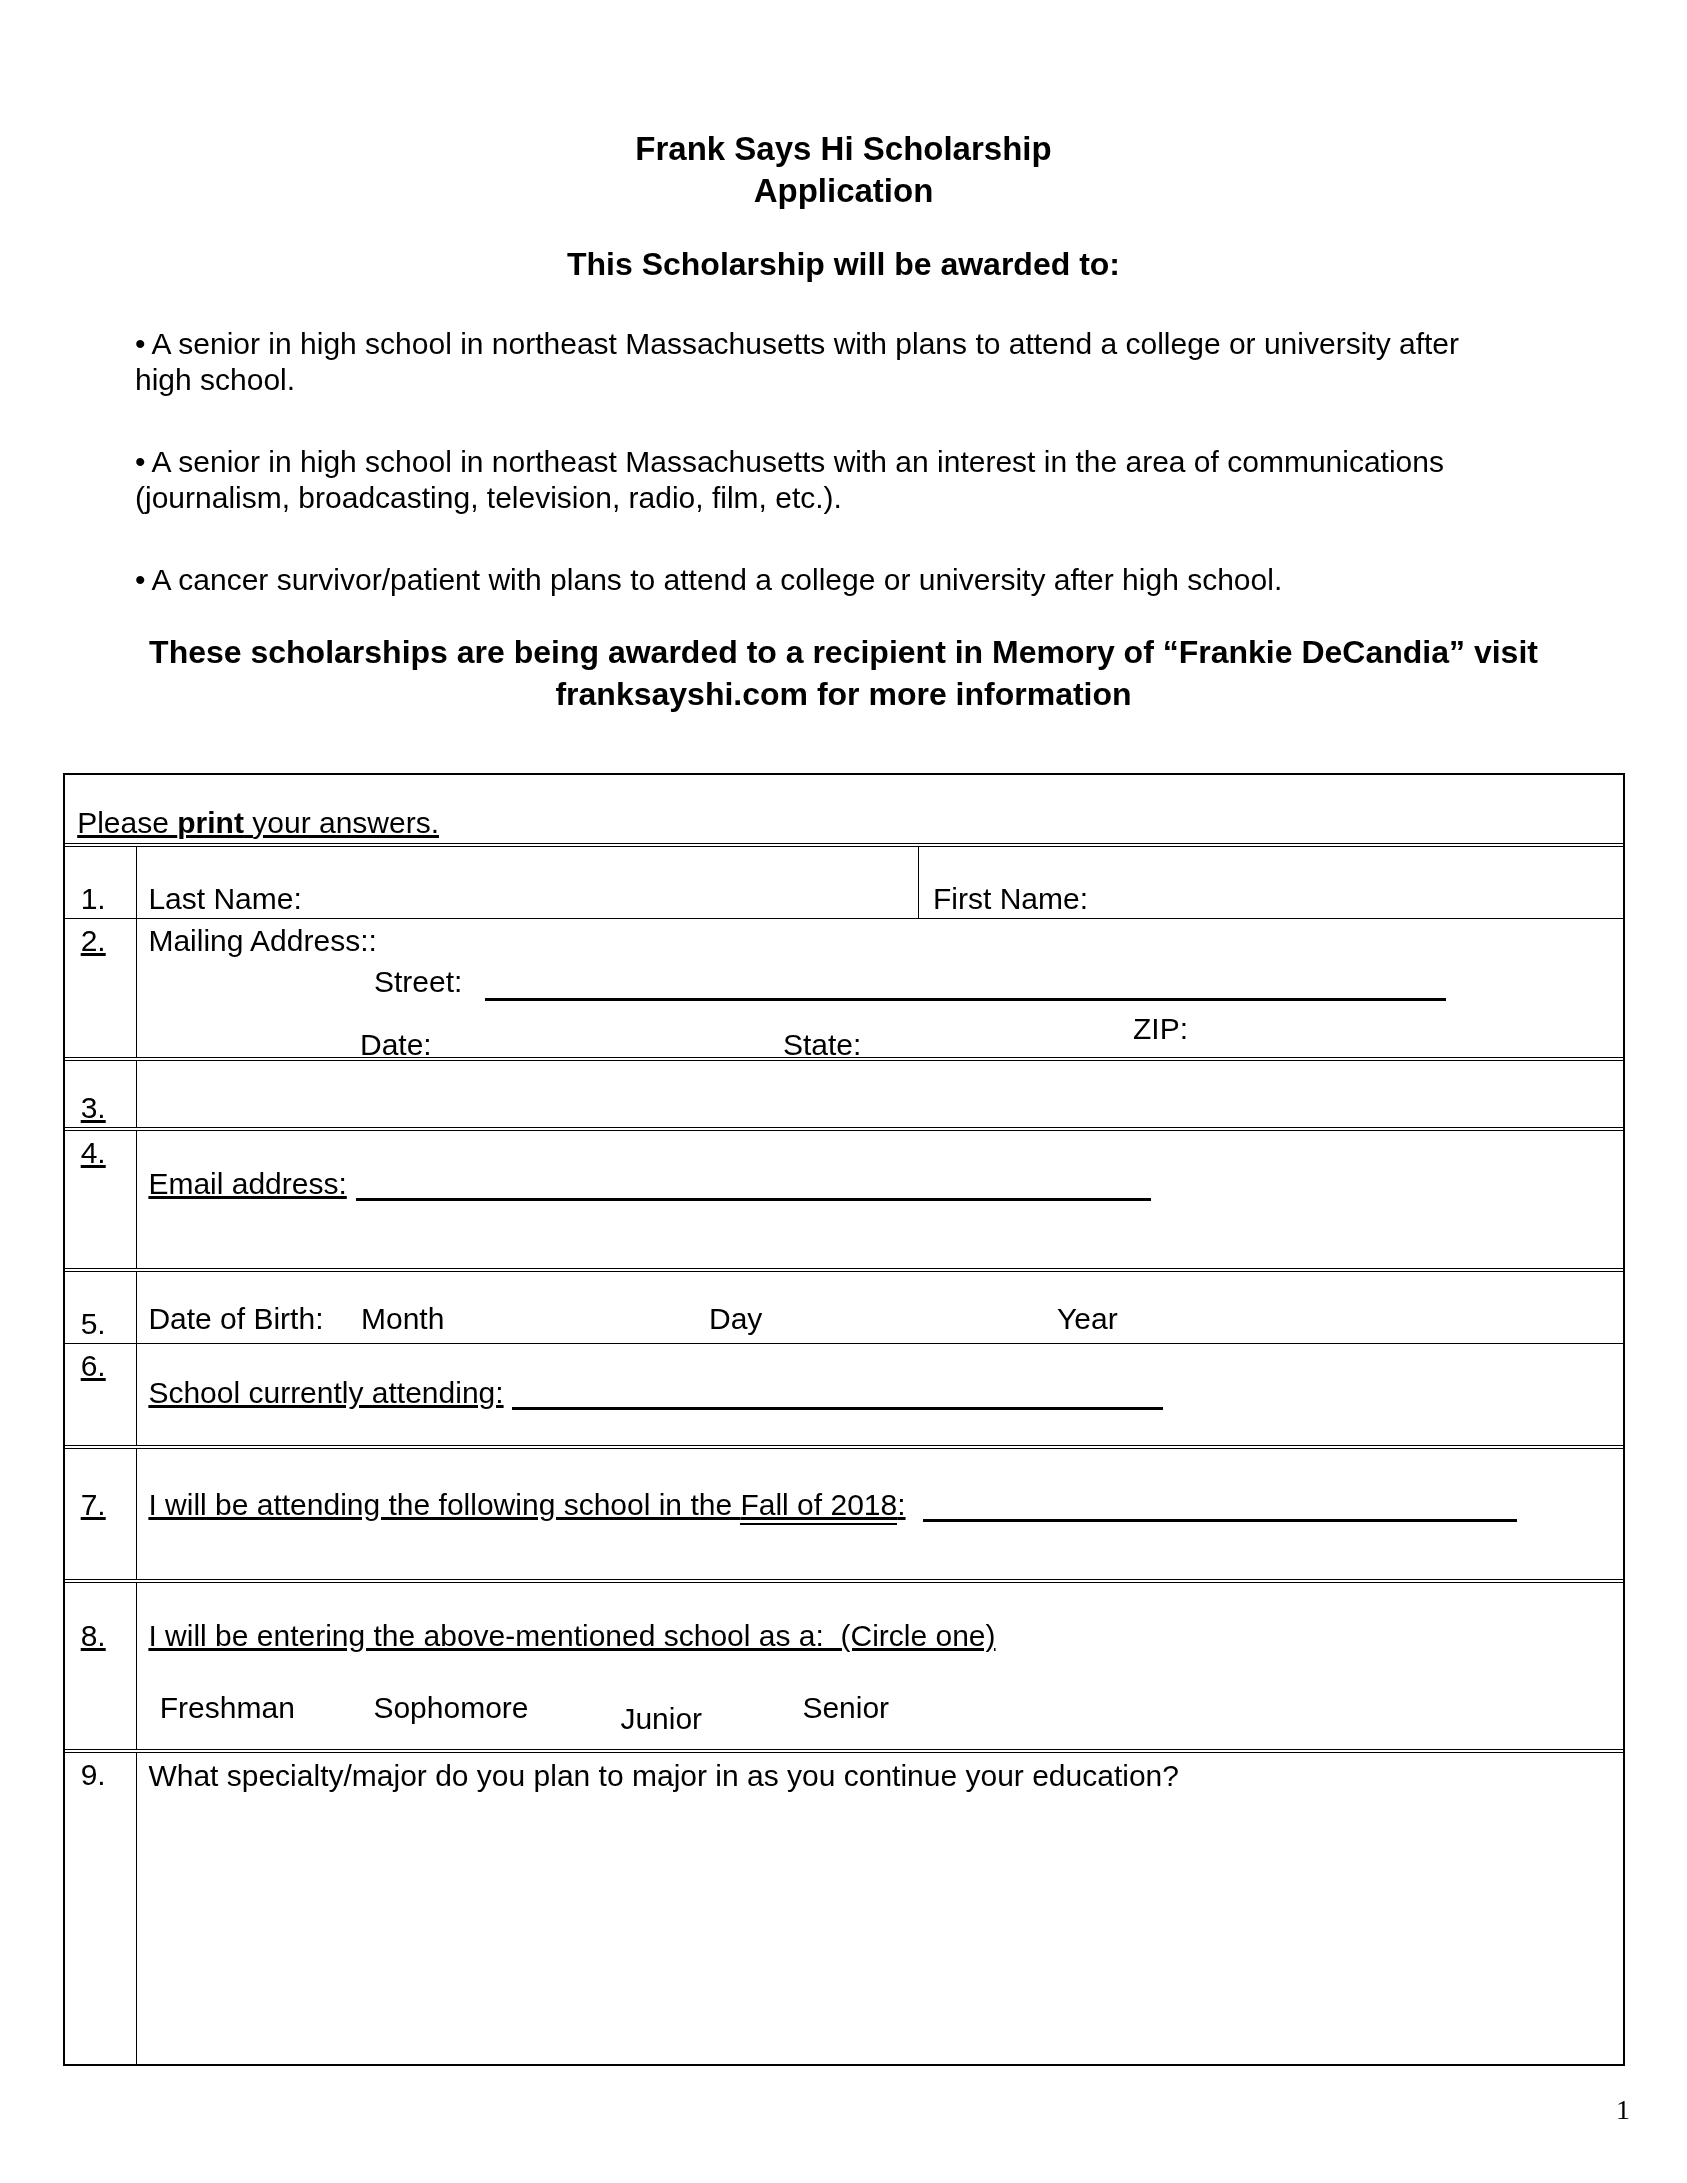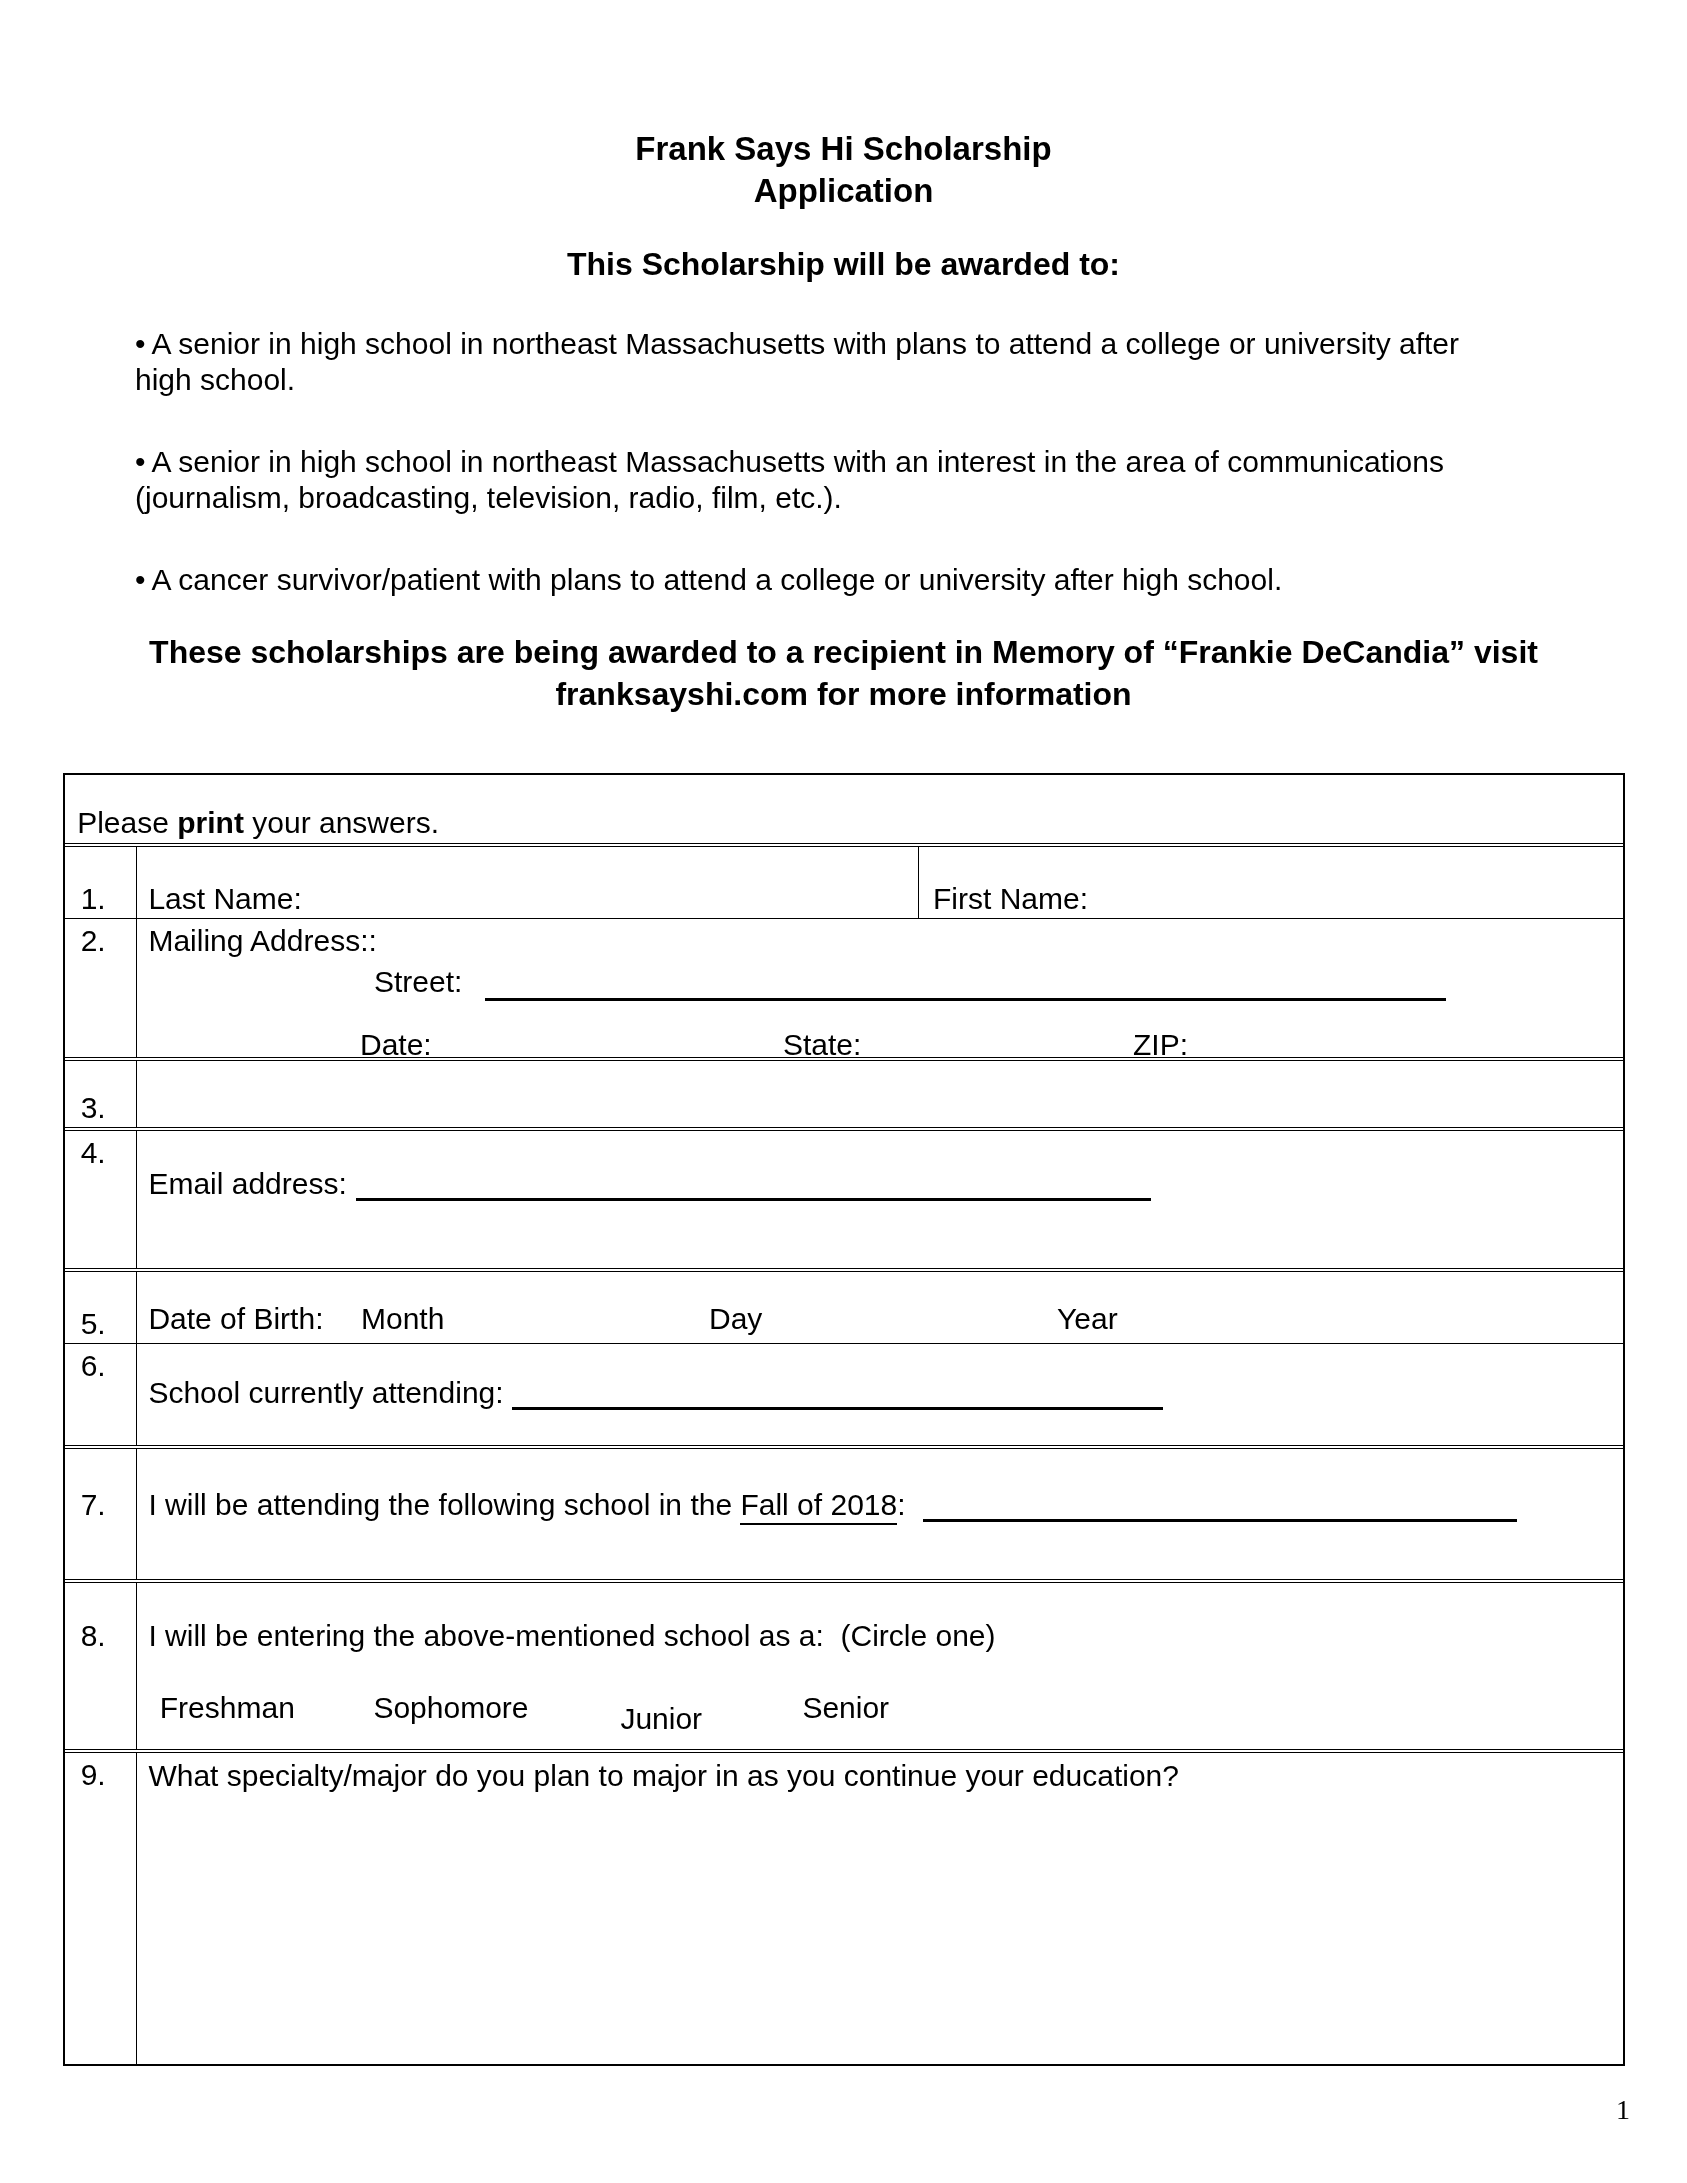--- a/index.html
+++ b/index.html
@@ -26,21 +26,21 @@
   .bullet-item{font-size:30px;line-height:36px;margin:0 0 46px 0;}
   .bullet-dot{display:inline-block;margin-right:6.1px;}
 
   
   .form-table{
     left:63px;top:773px;width:1562px;
     border:2.6px solid #000;
     box-sizing:border-box;
   }
   .frow{display:flex;box-sizing:border-box;font-size:30px;line-height:35px;}
-  .sep-thick{border-bottom:4.4px double #000;}
+  .sep-thick{border-bottom:4.4px double #000;text-decoration:underline;}
   .sep-thin{border-bottom:1.7px solid #000;}
   .num-cell{
     width:72px;flex:0 0 72px;border-right:1.7px solid #000;
     display:flex;flex-direction:column;box-sizing:border-box;
     padding-left:15.7px;
   }
   .num-top{justify-content:flex-start;padding-top:3.5px;}
   .num-bottom{justify-content:flex-end;padding-bottom:1.7px;}
   .cell{flex:1;box-sizing:border-box;position:relative;padding-left:11.4px;}
 
@@ -124,21 +124,21 @@
     <div class="frow row-q2 sep-thick">
       <div class="num-cell num-top">
           <span>2.</span>
         </div>
       <div class="cell">
         <span class="abs" style="left:11.4px;top:3.5px;">Mailing Address::</span>
         <span class="abs" style="left:237px;top:45px;">Street:</span>
         <span class="abs blank" style="left:348px;top:79px;width:961px;"></span>
         <span class="abs" style="left:223px;top:108px;">Date:</span>
         <span class="abs" style="left:646px;top:108px;">State:</span>
-        <span class="abs" style="left:996px;top:108px;">ZIP:</span>
+        <span class="abs" style="left:996px;top:92px;">ZIP:</span>
       </div>
     </div>
 
     <div class="frow row-q3 sep-thick">
       <div class="num-cell num-bottom">
           <span>3.</span>
         </div>
     </div>
 
     <div class="frow row-q4 sep-thick">

